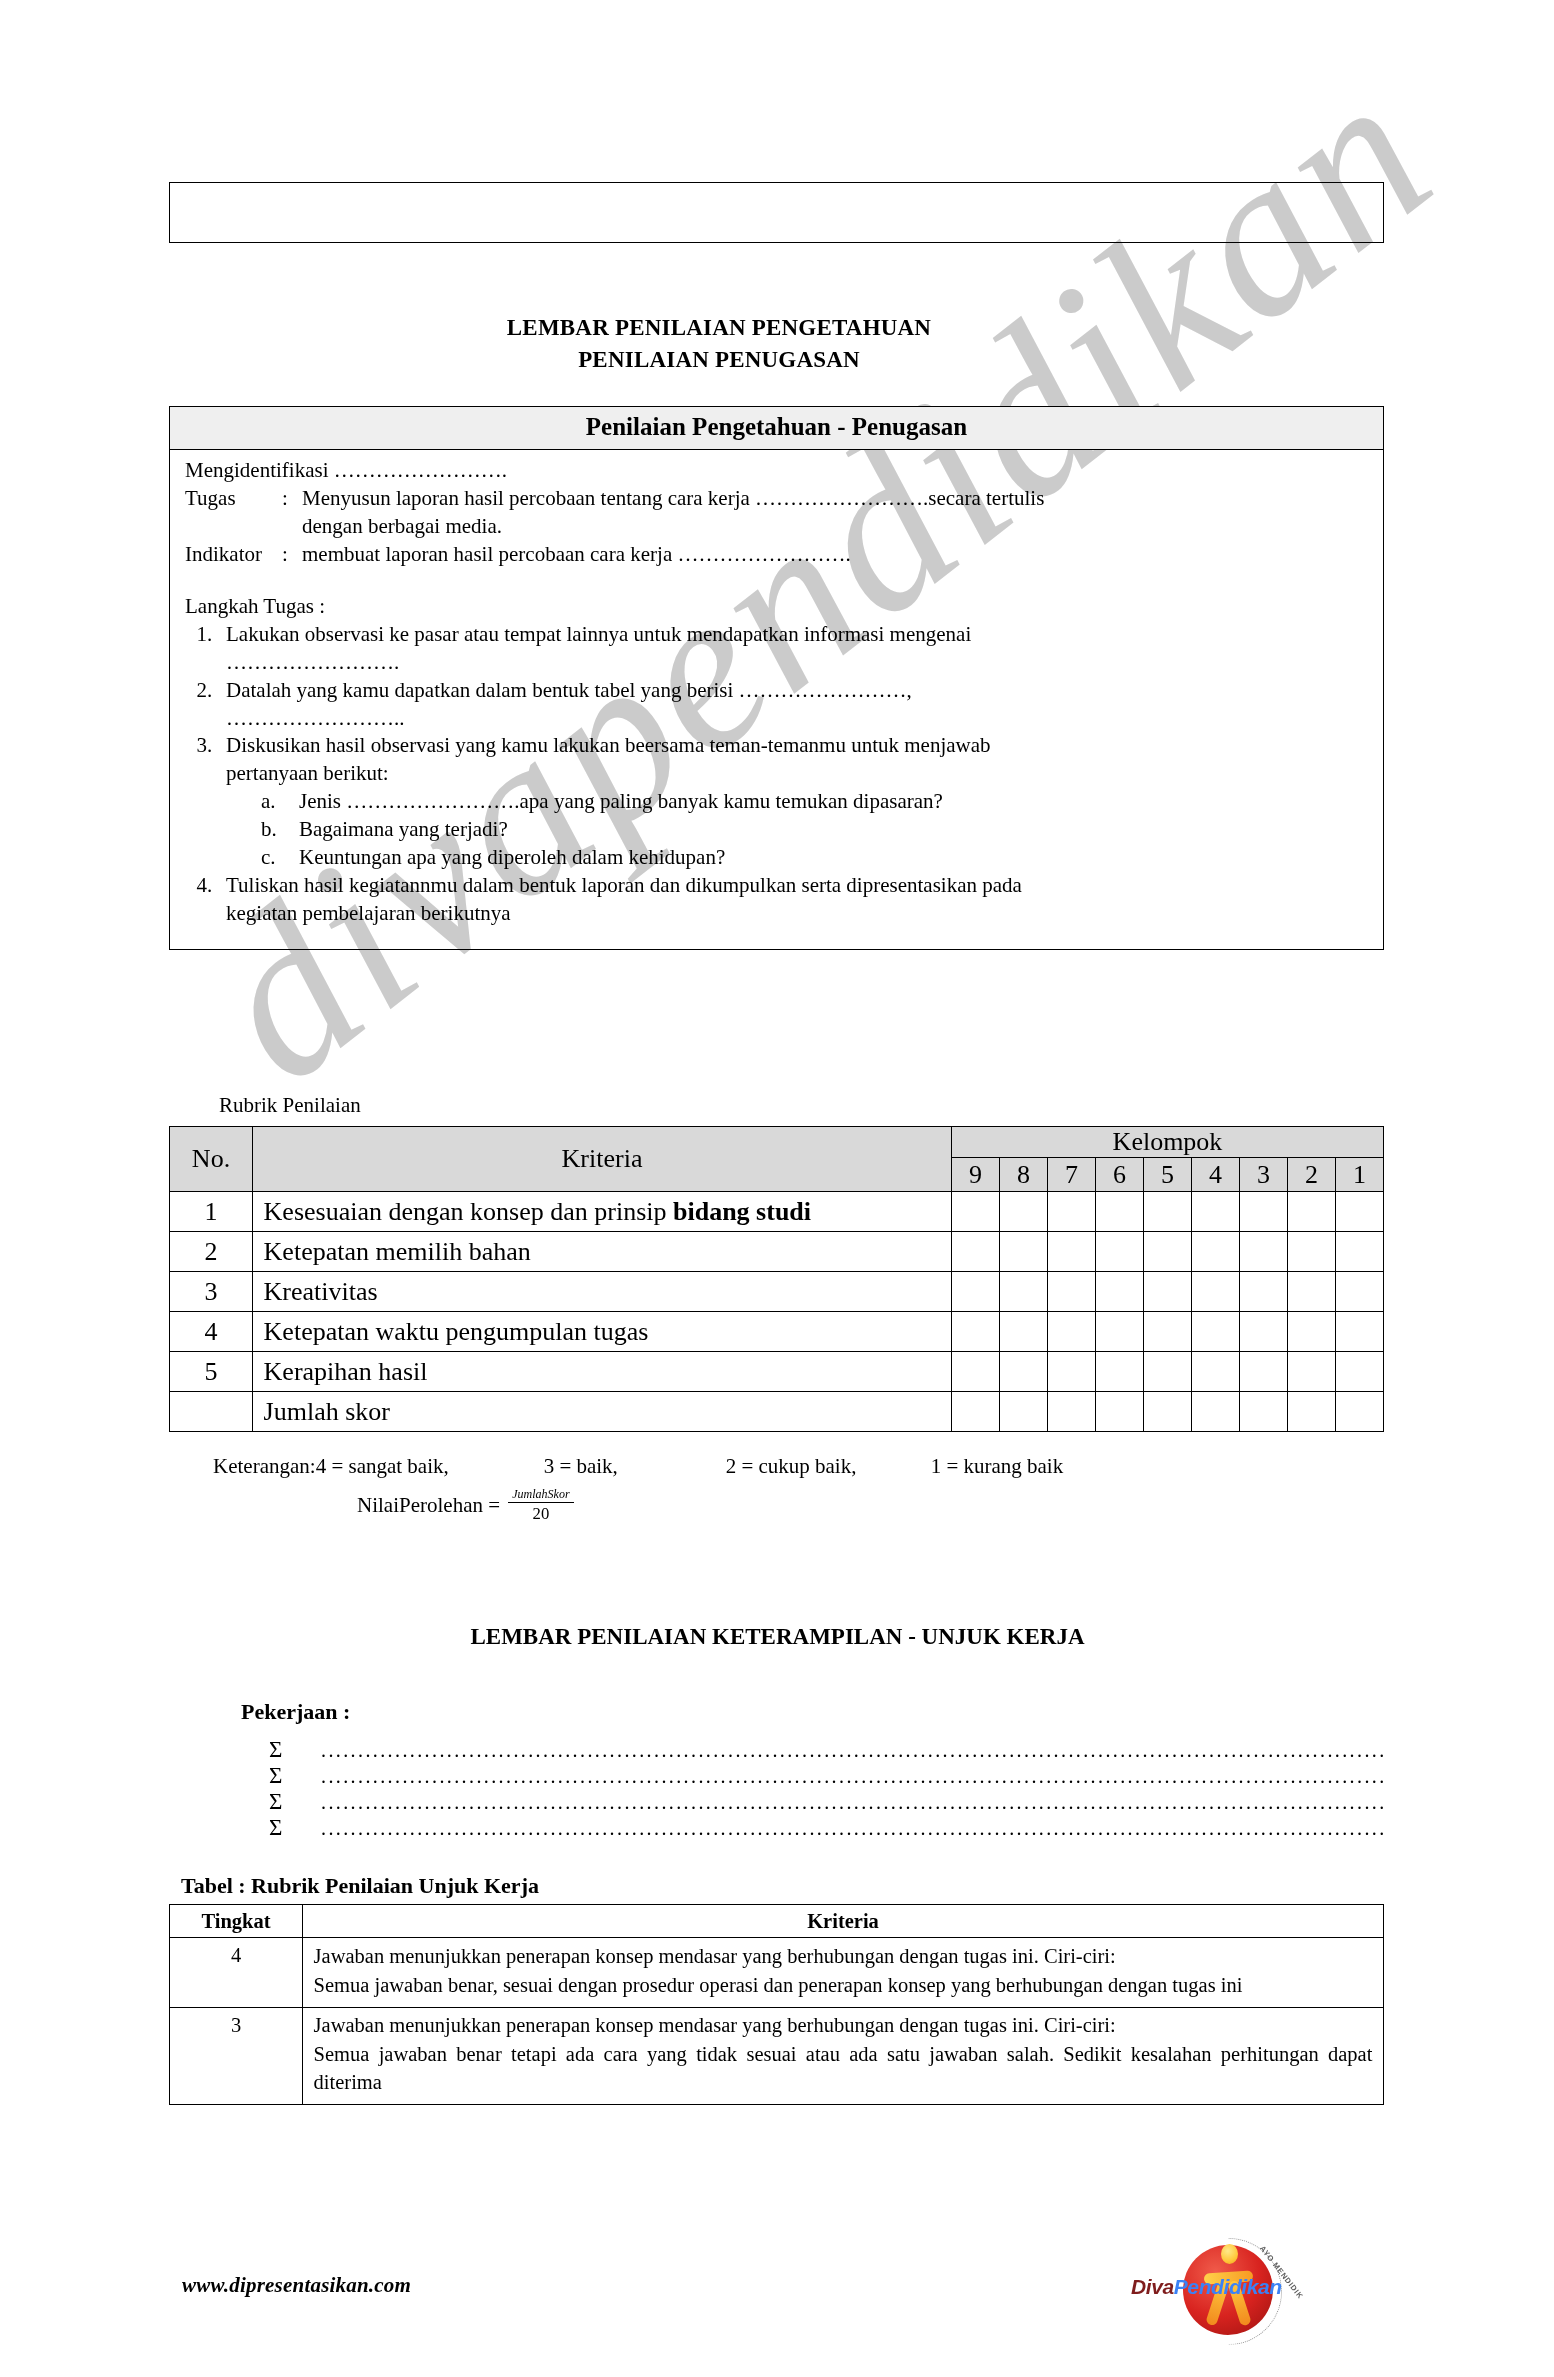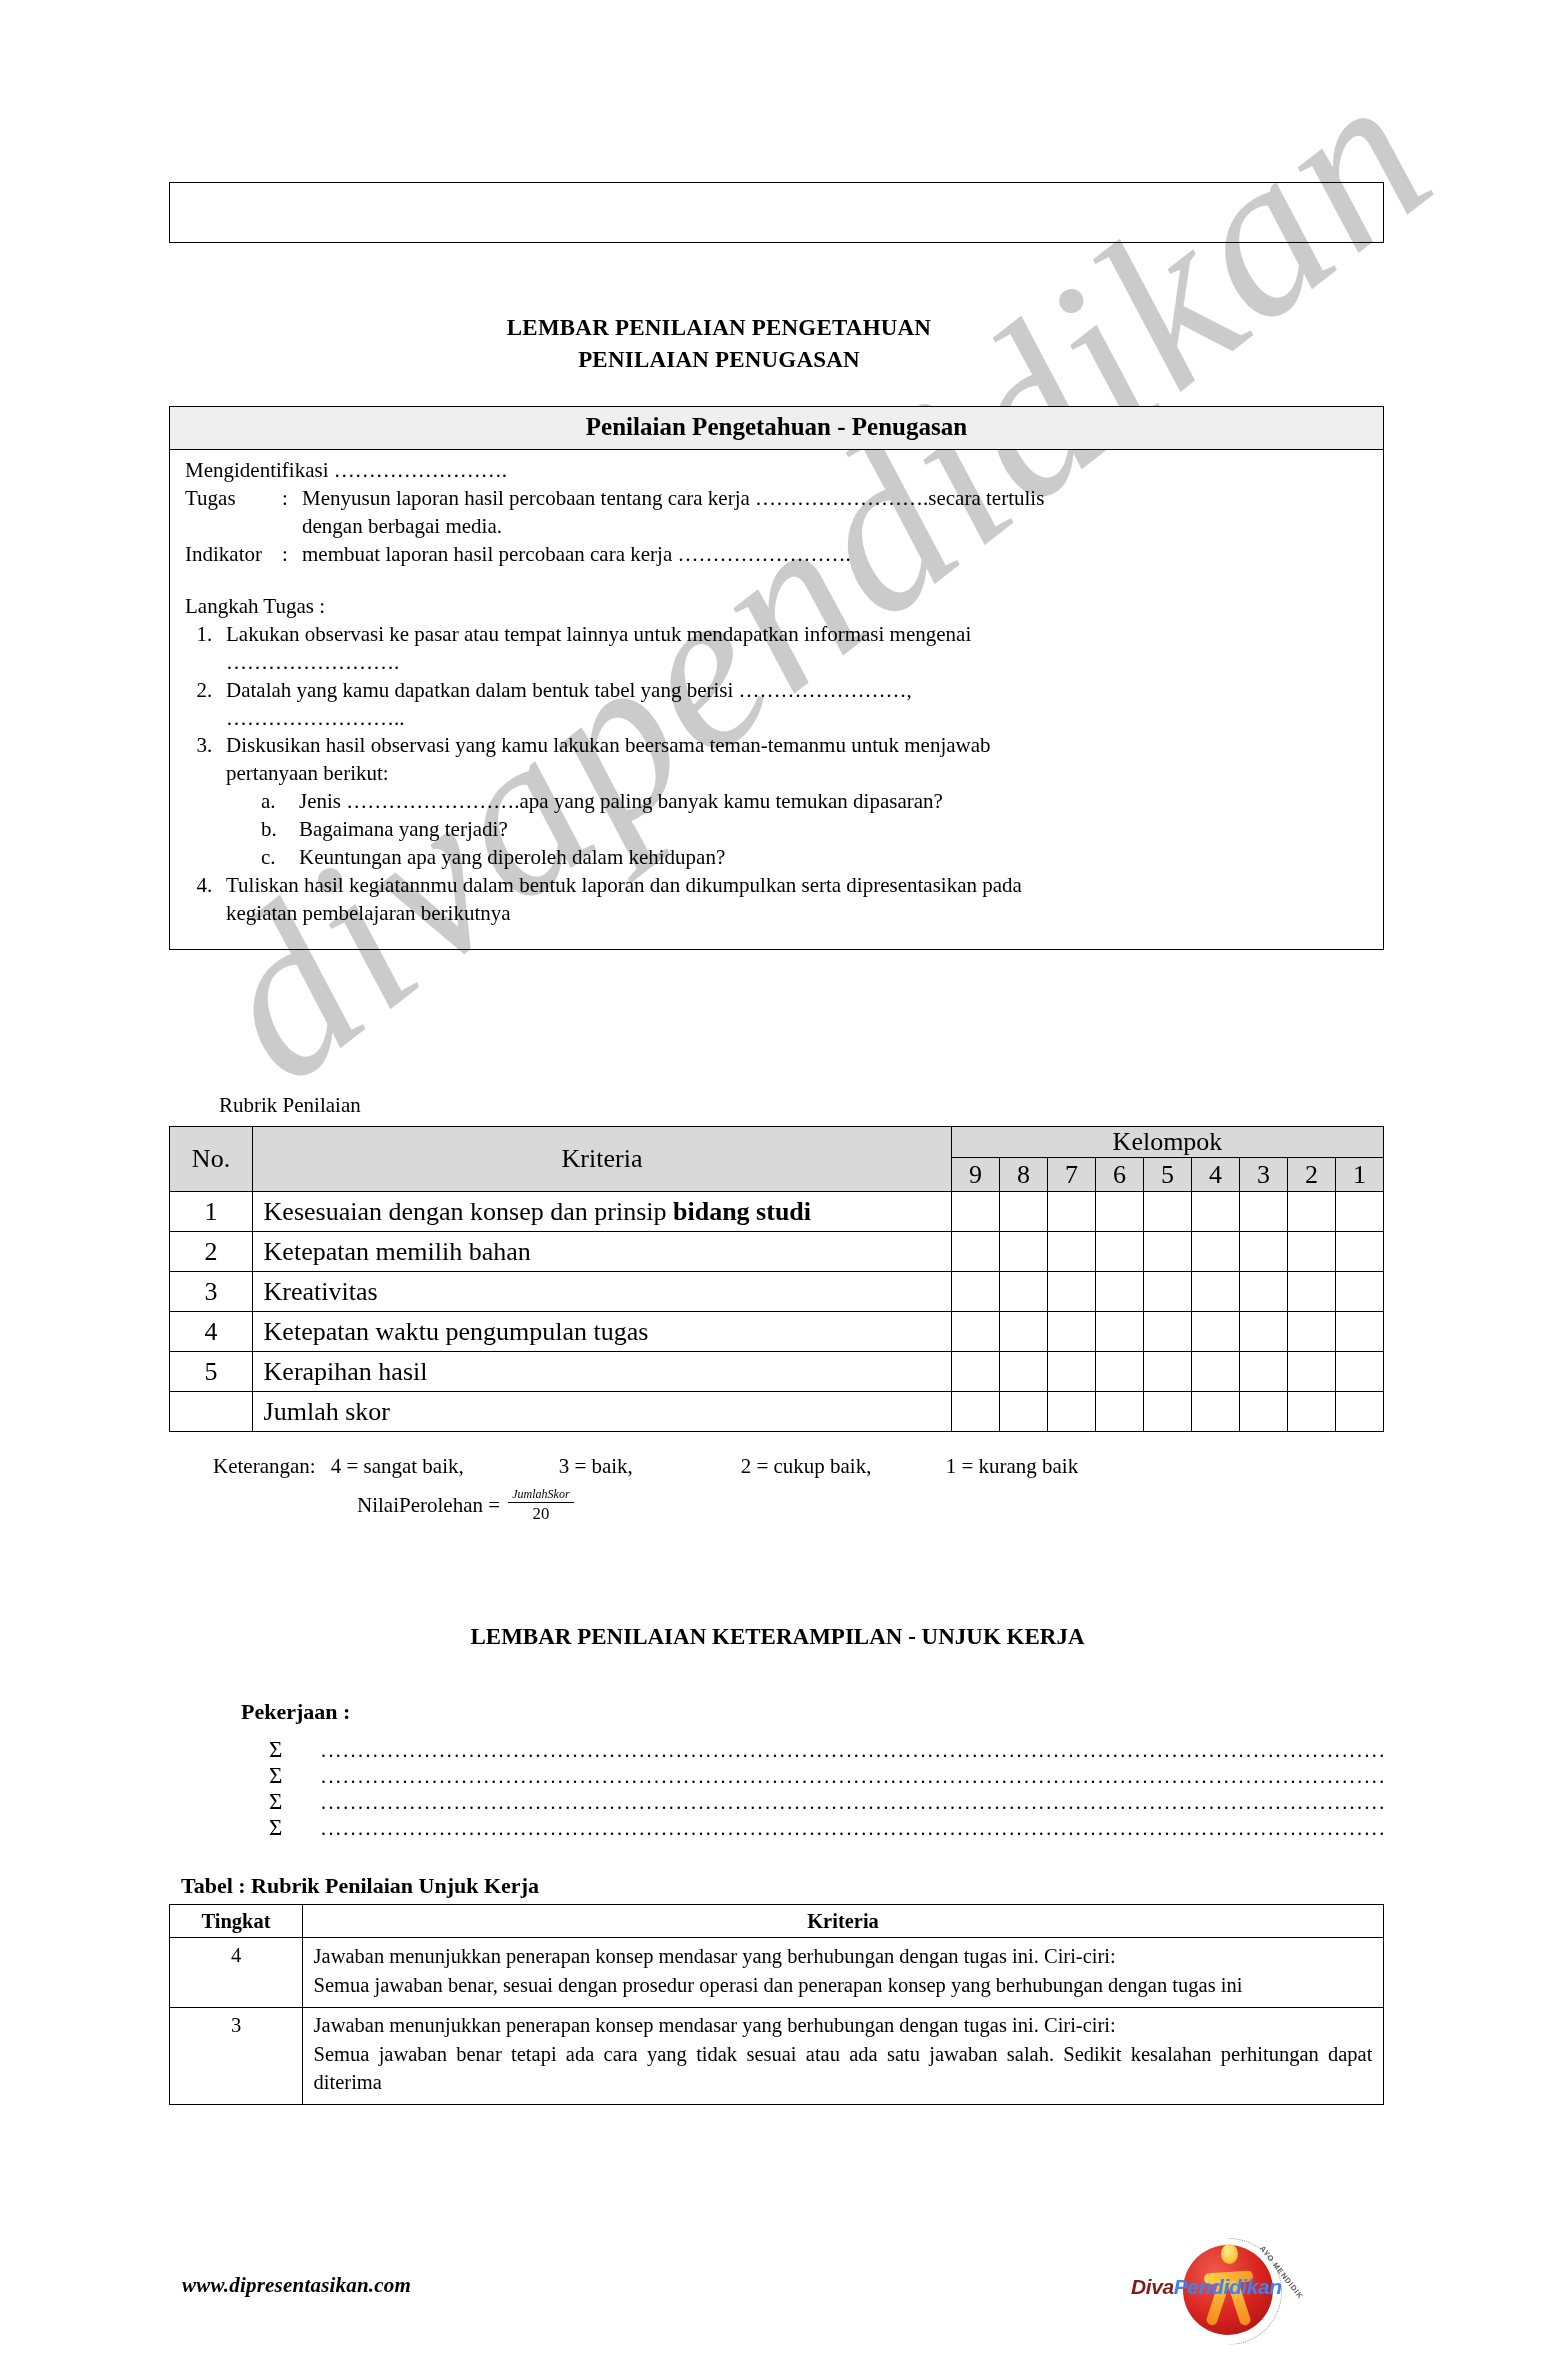--- a/index.html
+++ b/index.html
@@ -144,21 +144,21 @@
   .bold-inline { font-weight: 700; }
 
   
   .keterangan {
     position: absolute;
     left: 213px; top: 1454px;
     width: 1139px;
     font-size: 21px;
   }
   .ket-row { display: flex; align-items: baseline; }
-  .ket-k { margin-right: 15px; }
+  .ket-k { margin-right: 0; }
   .ket-i1 { width: 228px; }
   .ket-i2 { width: 182px; }
   .ket-i3 { width: 205px; }
   .formula {
     display: flex; align-items: center;
     margin-left: 144px; margin-top: 7.6px;
   }
   .frac {
     display: inline-block;
     text-align: center;

